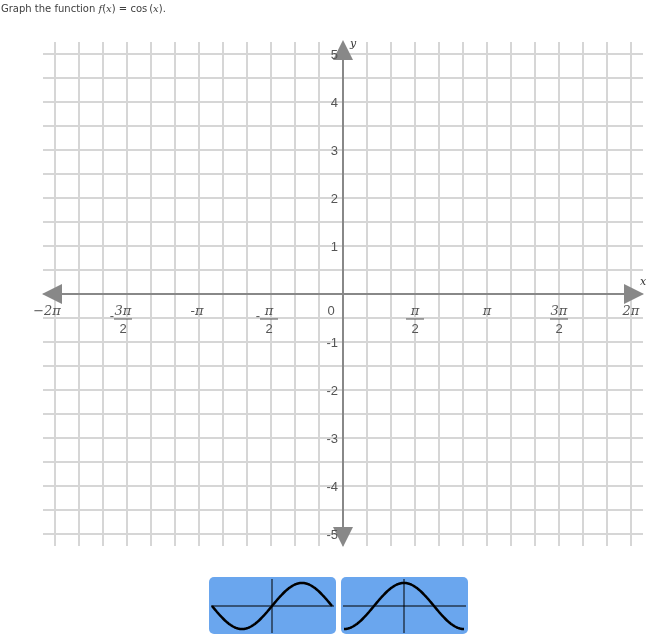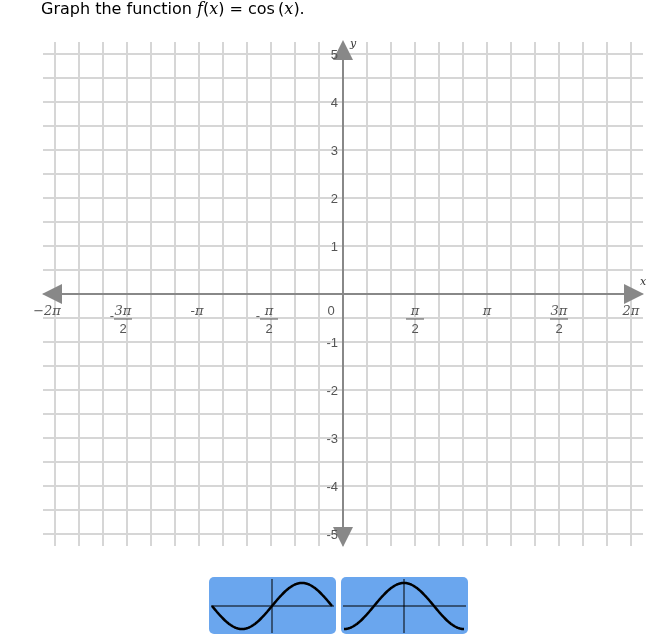--- a/index.html
+++ b/index.html
@@ -1,17 +1,17 @@
 <!DOCTYPE html>
 <html><head>
 <meta charset="utf-8">
 <style>
   html, body { margin:0; padding:0; background:#ffffff; }
   body { width:649px; height:639px; position:relative; overflow:hidden; font-family:"DejaVu Sans", sans-serif; }
-  .prompt { position:absolute; left:1px; top:0px; font-size:16px; color:#000000; white-space:nowrap; line-height:18px;padding-left:40px; }
+  .prompt { position:absolute; left:1px; top:0px; font-size:10px; color:#404040; white-space:nowrap; line-height:18px; }
   .prompt i { font-family:"DejaVu Serif", serif; font-style:italic; }
   .graph { position:absolute; left:0; top:0; }
   .choices { position:absolute; left:209px; top:577px; display:flex; gap:5px; }
   .choice { width:127px; height:57px; background:#6aa6ee; border-radius:5px; cursor:pointer; position:relative; }
   .choice svg { position:absolute; left:0; top:0; }
 </style>
 </head>
 <body>
 
 <div class="prompt">

